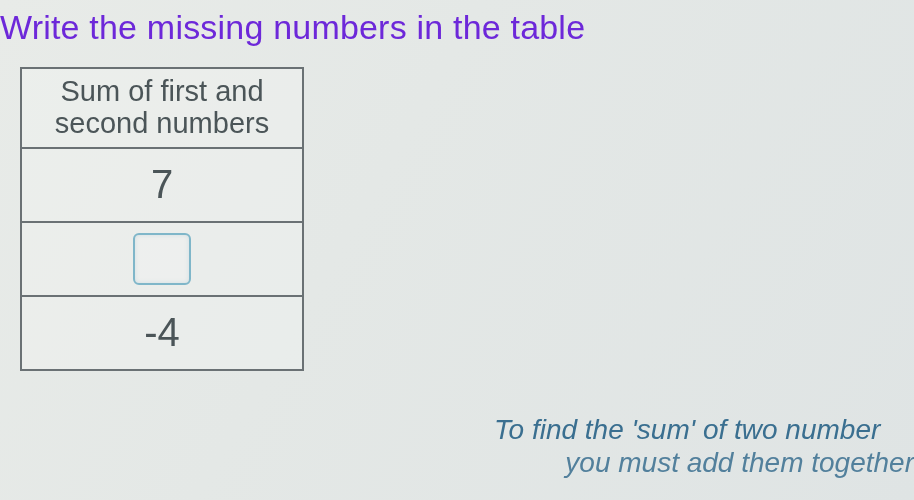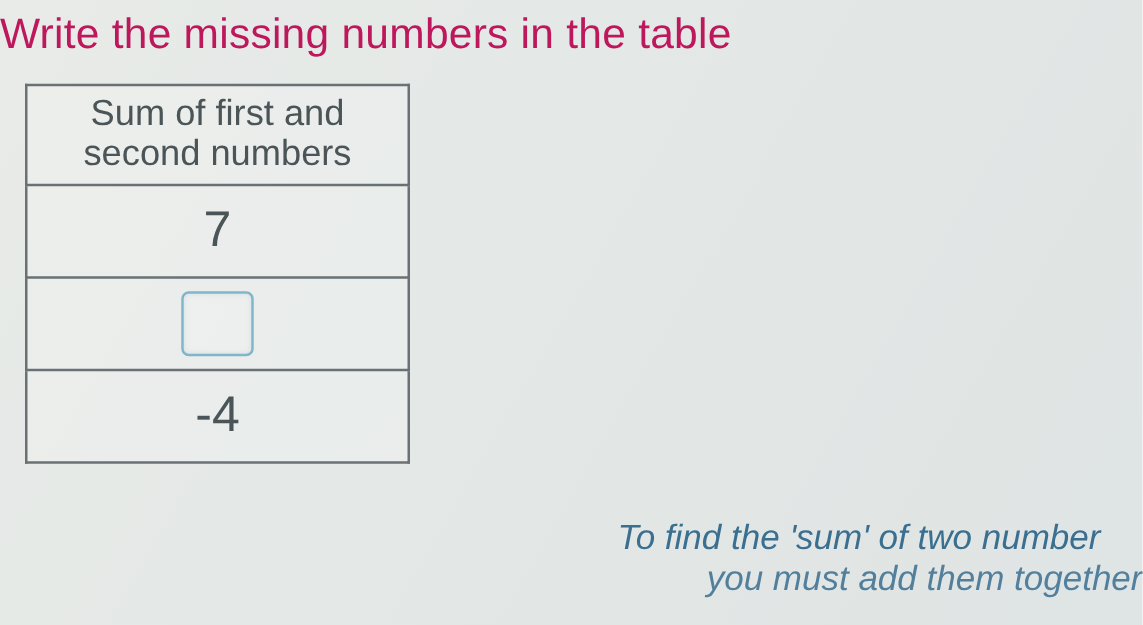--- a/index.html
+++ b/index.html
@@ -10,21 +10,21 @@
     font-family: Arial, Helvetica, sans-serif;
     background: linear-gradient(120deg, #e8ebe8 0%, #e4e8e6 40%, #dfe4e4 100%);
     color: #4a5458;
     overflow: hidden;
     position: relative;
   }
   .instructions {
     padding: 6px 0 18px 0;
     font-size: 34px;
     line-height: 1.25;
-    color: #be185d;
+    color: #6d28d9;
     letter-spacing: 0.2px;
   }
   .tables-wrap {
     display: flex;
     gap: 46px;
     align-items: flex-start;
     padding-left: 20px;
   }
   table {
     border-collapse: collapse;
@@ -48,21 +48,21 @@
   .left-table .col2 { width: 232px; }
   .left-table td {
     font-size: 40px;
   }
   .right-table th, .right-table td {
     height: 70px;
   }
   .right-table th {
     font-size: 29px;
     line-height: 1.1;
-    padding: 4px 18px;
+    padding: 4px 6px;
     width: 268px;
   }
   .right-table td {
     font-size: 40px;
   }
   .answer-box {
     display: inline-block;
     width: 54px;
     height: 48px;
     border: 2px solid #7fb6c9;

